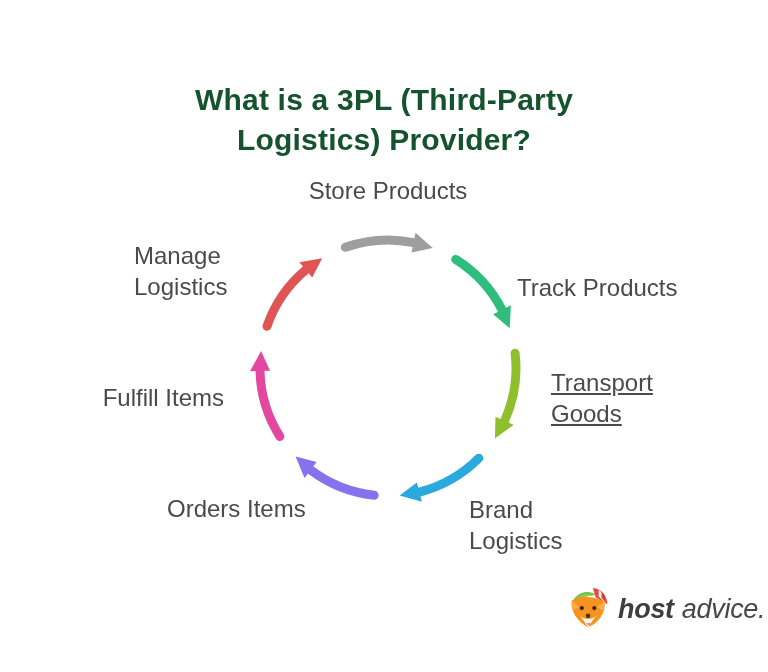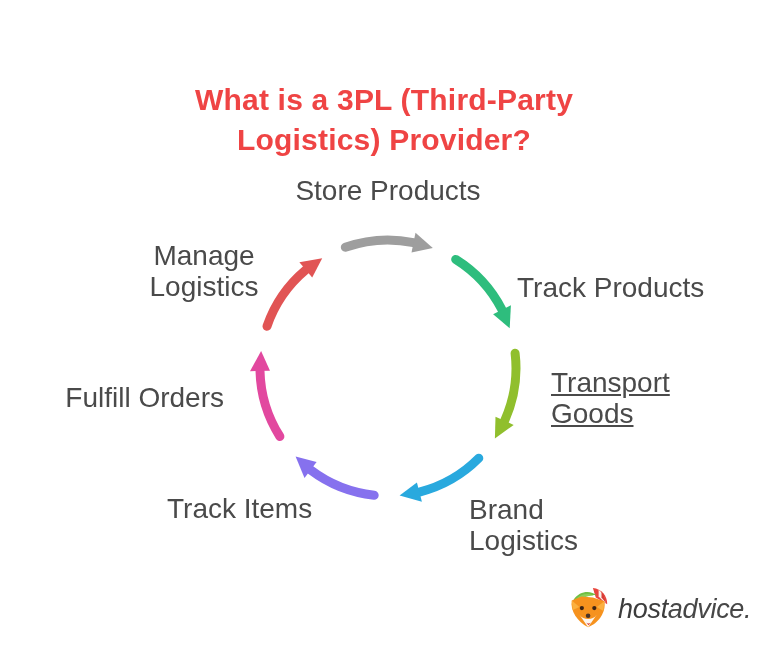--- a/index.html
+++ b/index.html
@@ -5,43 +5,43 @@
   html,body{margin:0;padding:0;}
   body{
     width:768px;height:672px;position:relative;overflow:hidden;
     background:#ffffff;
     font-family:"Liberation Sans","DejaVu Sans",sans-serif;
   }
   .title{
     position:absolute;top:60px;left:50%;transform:translateX(-50%);
     width:440px;text-align:center;
     font-size:30px;font-weight:700;line-height:40px;
-    color:#ef4444;letter-spacing:.2px;
+    color:#14532d;letter-spacing:.2px;
   }
   .cycle-svg{position:absolute;left:0;top:0;}
   .arc{fill:none;stroke-width:9;stroke-linecap:round;}
   .step-label{
-    position:absolute;font-size:28px;line-height:31px;color:#4a4a4a;
+    position:absolute;font-size:24px;line-height:31px;color:#4a4a4a;
   }
   .lbl-store{left:388px;top:175px;transform:translateX(-50%);white-space:nowrap;}
   .lbl-track{left:517px;top:272px;white-space:nowrap;}
   .lbl-transport{left:551px;top:367px;width:135px;text-decoration:underline;}
   .lbl-brand{left:469px;top:494px;width:125px;}
   .lbl-label{left:167px;top:493px;white-space:nowrap;}
   .lbl-fulfill{right:544px;top:382px;white-space:nowrap;}
-  .lbl-manage{left:204px;top:240px;transform:translateX(-50%);width:140px;text-align:center;}
+  .lbl-manage{left:204px;top:240px;transform:translateX(-50%);width:140px;text-align:left;}
   .logo{
     position:absolute;left:567px;top:586px;
     display:flex;align-items:center;gap:5px;
   }
   .logo-text{
     font-style:italic;font-size:27px;color:#3d3d3d;letter-spacing:-.3px;
   }
-  .logo-text .bold{font-weight:400;}
-  .logo-text .light{font-weight:400;color:#474747;}
+  .logo-text .bold{font-weight:700;}
+  .logo-text .light{font-weight:400;color:#474747;margin-left:8px;}
 </style>
 </head>
 <body>
 
 <h1 class="title">What is a 3PL (Third-Party Logistics) Provider?</h1>
 
 <svg class="cycle-svg" width="768" height="672" viewBox="0 0 768 672">
 
   <path class="arc" d="M 345.3 247.3 A 128 128 0 0 1 413.5 242.6" stroke="#9e9e9e"></path>
   <polygon points="415.5,232.8 411.5,252.4 432.8,248.1" fill="#9e9e9e"></polygon>
@@ -62,22 +62,22 @@
   <polygon points="250.0,371.2 270.0,370.8 261.1,351.0" fill="#e2489f"></polygon>
 
   <path class="arc" d="M 267.0 326.2 A 128 128 0 0 1 305.8 269.9" stroke="#e15454"></path>
   <polygon points="299.4,262.2 312.2,277.6 322.2,258.2" fill="#e15454"></polygon>
 </svg>
 
 <div class="step-label lbl-store">Store Products</div>
 <div class="step-label lbl-track">Track Products</div>
 <div class="step-label lbl-transport">Transport Goods</div>
 <div class="step-label lbl-brand">Brand Logistics</div>
-<div class="step-label lbl-label">Track Items</div>
-<div class="step-label lbl-fulfill">Fulfill Orders</div>
+<div class="step-label lbl-label">Orders Items</div>
+<div class="step-label lbl-fulfill">Fulfill Items</div>
 <div class="step-label lbl-manage">Manage Logistics</div>
 
 <div class="logo">
   <svg width="46" height="46" viewBox="0 0 48 48">
 
     <path d="M27 2 C36 3 42 10 42 19 L30 12 Z" fill="#e8453c"></path>
     <path d="M33 4 C38 8 40 13 40 18 L33 11 Z" fill="#f7f0ea"></path>
     <path d="M36 6 C39 9 40 13 40 17 L36 12 Z" fill="#d93a35"></path>
 
     <path d="M7 14 C13 5 25 4 31 10 C22 8 13 12 9 20 Z" fill="#71bf44"></path>

